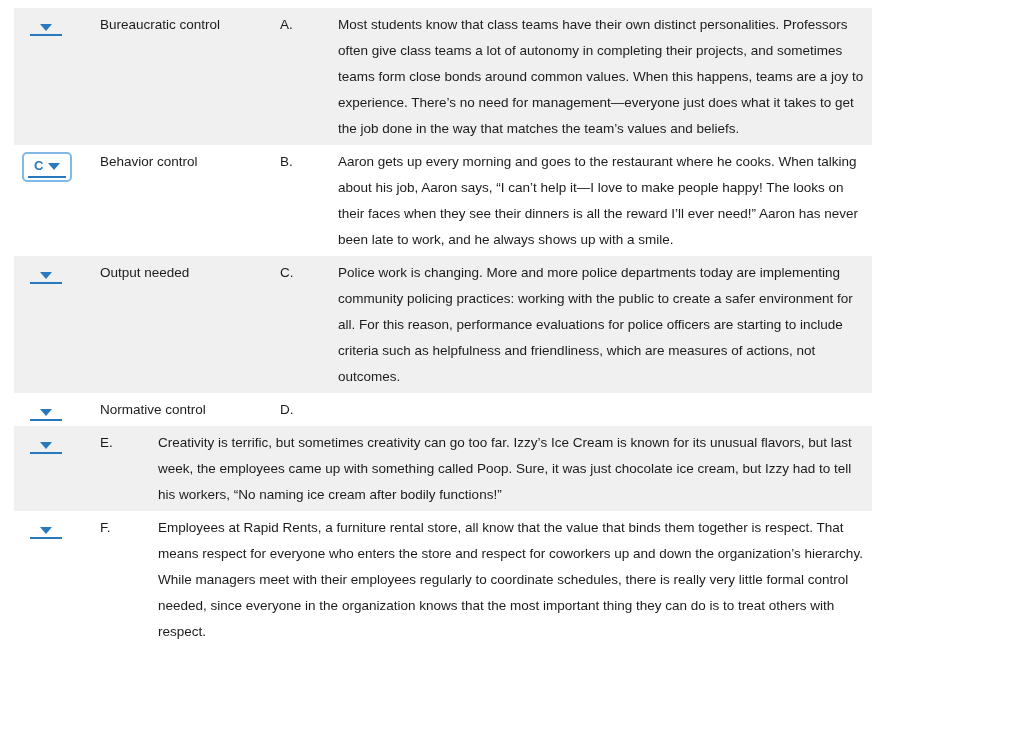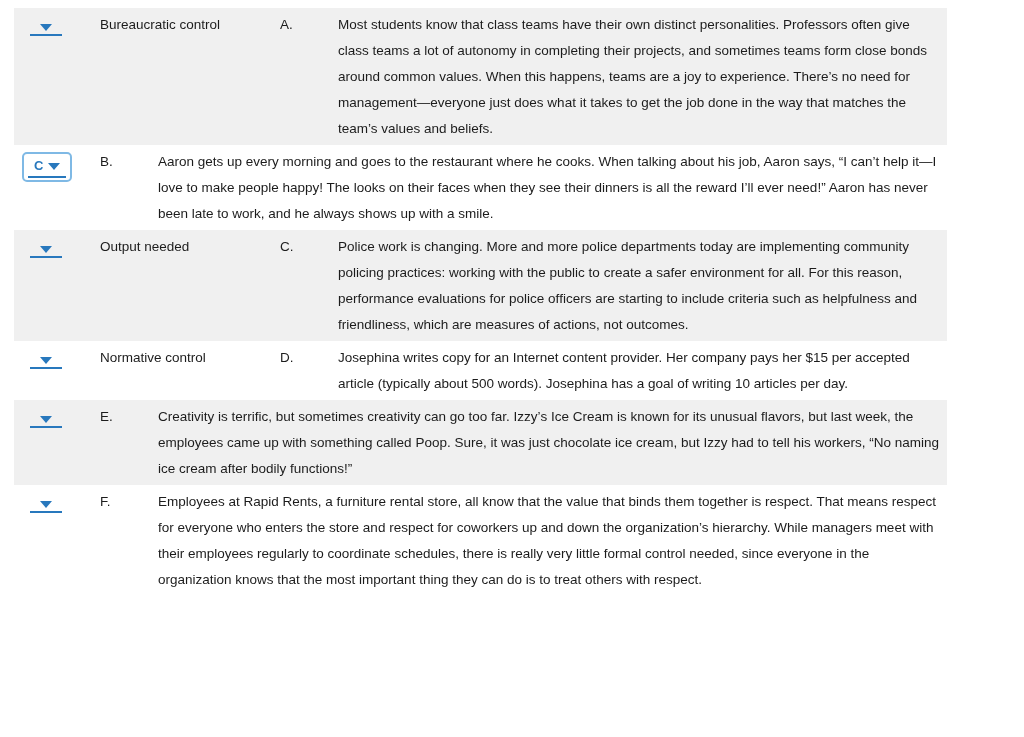--- a/index.html
+++ b/index.html
@@ -10,21 +10,21 @@
     width: 1024px;
   }
   .page {
     width: 1024px;
     min-height: 737px;
     padding: 8px 0 0 14px;
   }
   .match-table { width: 933px; }
   .row {
     display: flex;
-    width: 933px;
+    width: 858px;
     padding: 4px 0 3px 0;
   }
   .row.shaded { background: #f0f0f0; }
   .col-dd {
     width: 86px;
     flex: 0 0 86px;
     padding-top: 3px;
   }
   .col-label {
     width: 180px;
@@ -104,20 +104,21 @@
 
     <div class="row">
       <div class="col-dd">
         <span class="dd selected">
           <span class="dd-inner">
             <span class="dd-value">C</span>
             <span class="dd-arrow"></span>
           </span>
         </span>
       </div>
+      <div class="col-label">Behavior control</div>
       <div class="col-letter">B.</div>
       <div class="col-desc">Aaron gets up every morning and goes to the restaurant where he cooks. When talking about his job, Aaron says, “I can’t help it—I love to make people happy! The looks on their faces when they see their dinners is all the reward I’ll ever need!” Aaron has never been late to work, and he always shows up with a smile.</div>
     </div>
 
     <div class="row shaded">
       <div class="col-dd">
         <span class="dd">
           <span class="dd-inner">
 
             <span class="dd-arrow"></span>
@@ -133,21 +134,20 @@
       <div class="col-dd">
         <span class="dd">
           <span class="dd-inner">
 
             <span class="dd-arrow"></span>
           </span>
         </span>
       </div>
       <div class="col-label">Normative control</div>
       <div class="col-letter">D.</div>
-      <div class="col-desc">Josephina writes copy for an Internet content provider. Her company pays her $15 per accepted article (typically about 500 words). Josephina has a goal of writing 10 articles per day.</div>
     </div>
 
     <div class="row shaded">
       <div class="col-dd">
         <span class="dd">
           <span class="dd-inner">
 
             <span class="dd-arrow"></span>
           </span>
         </span>

